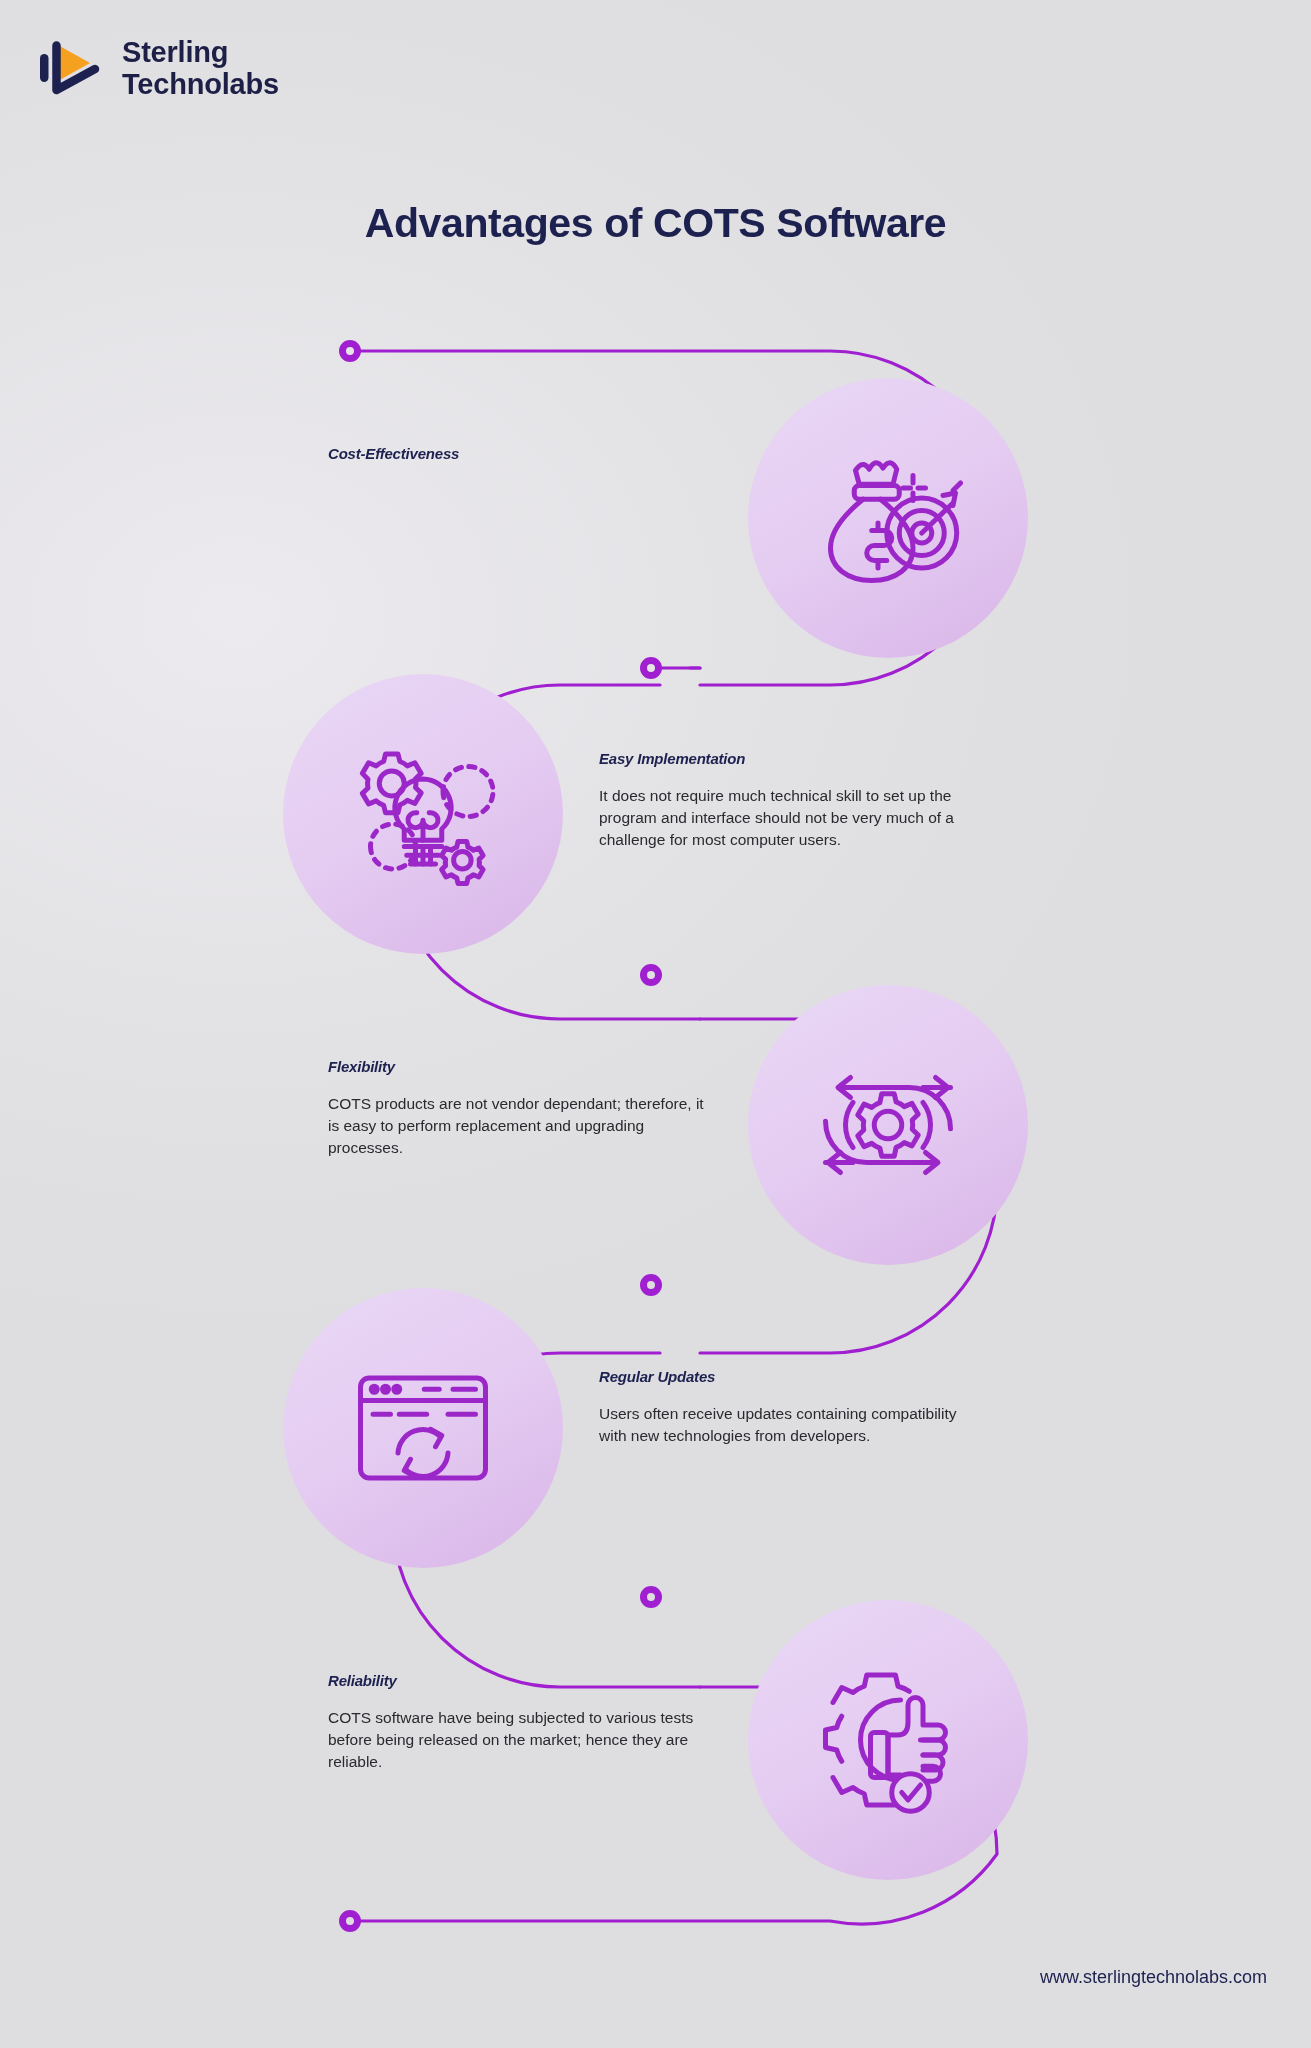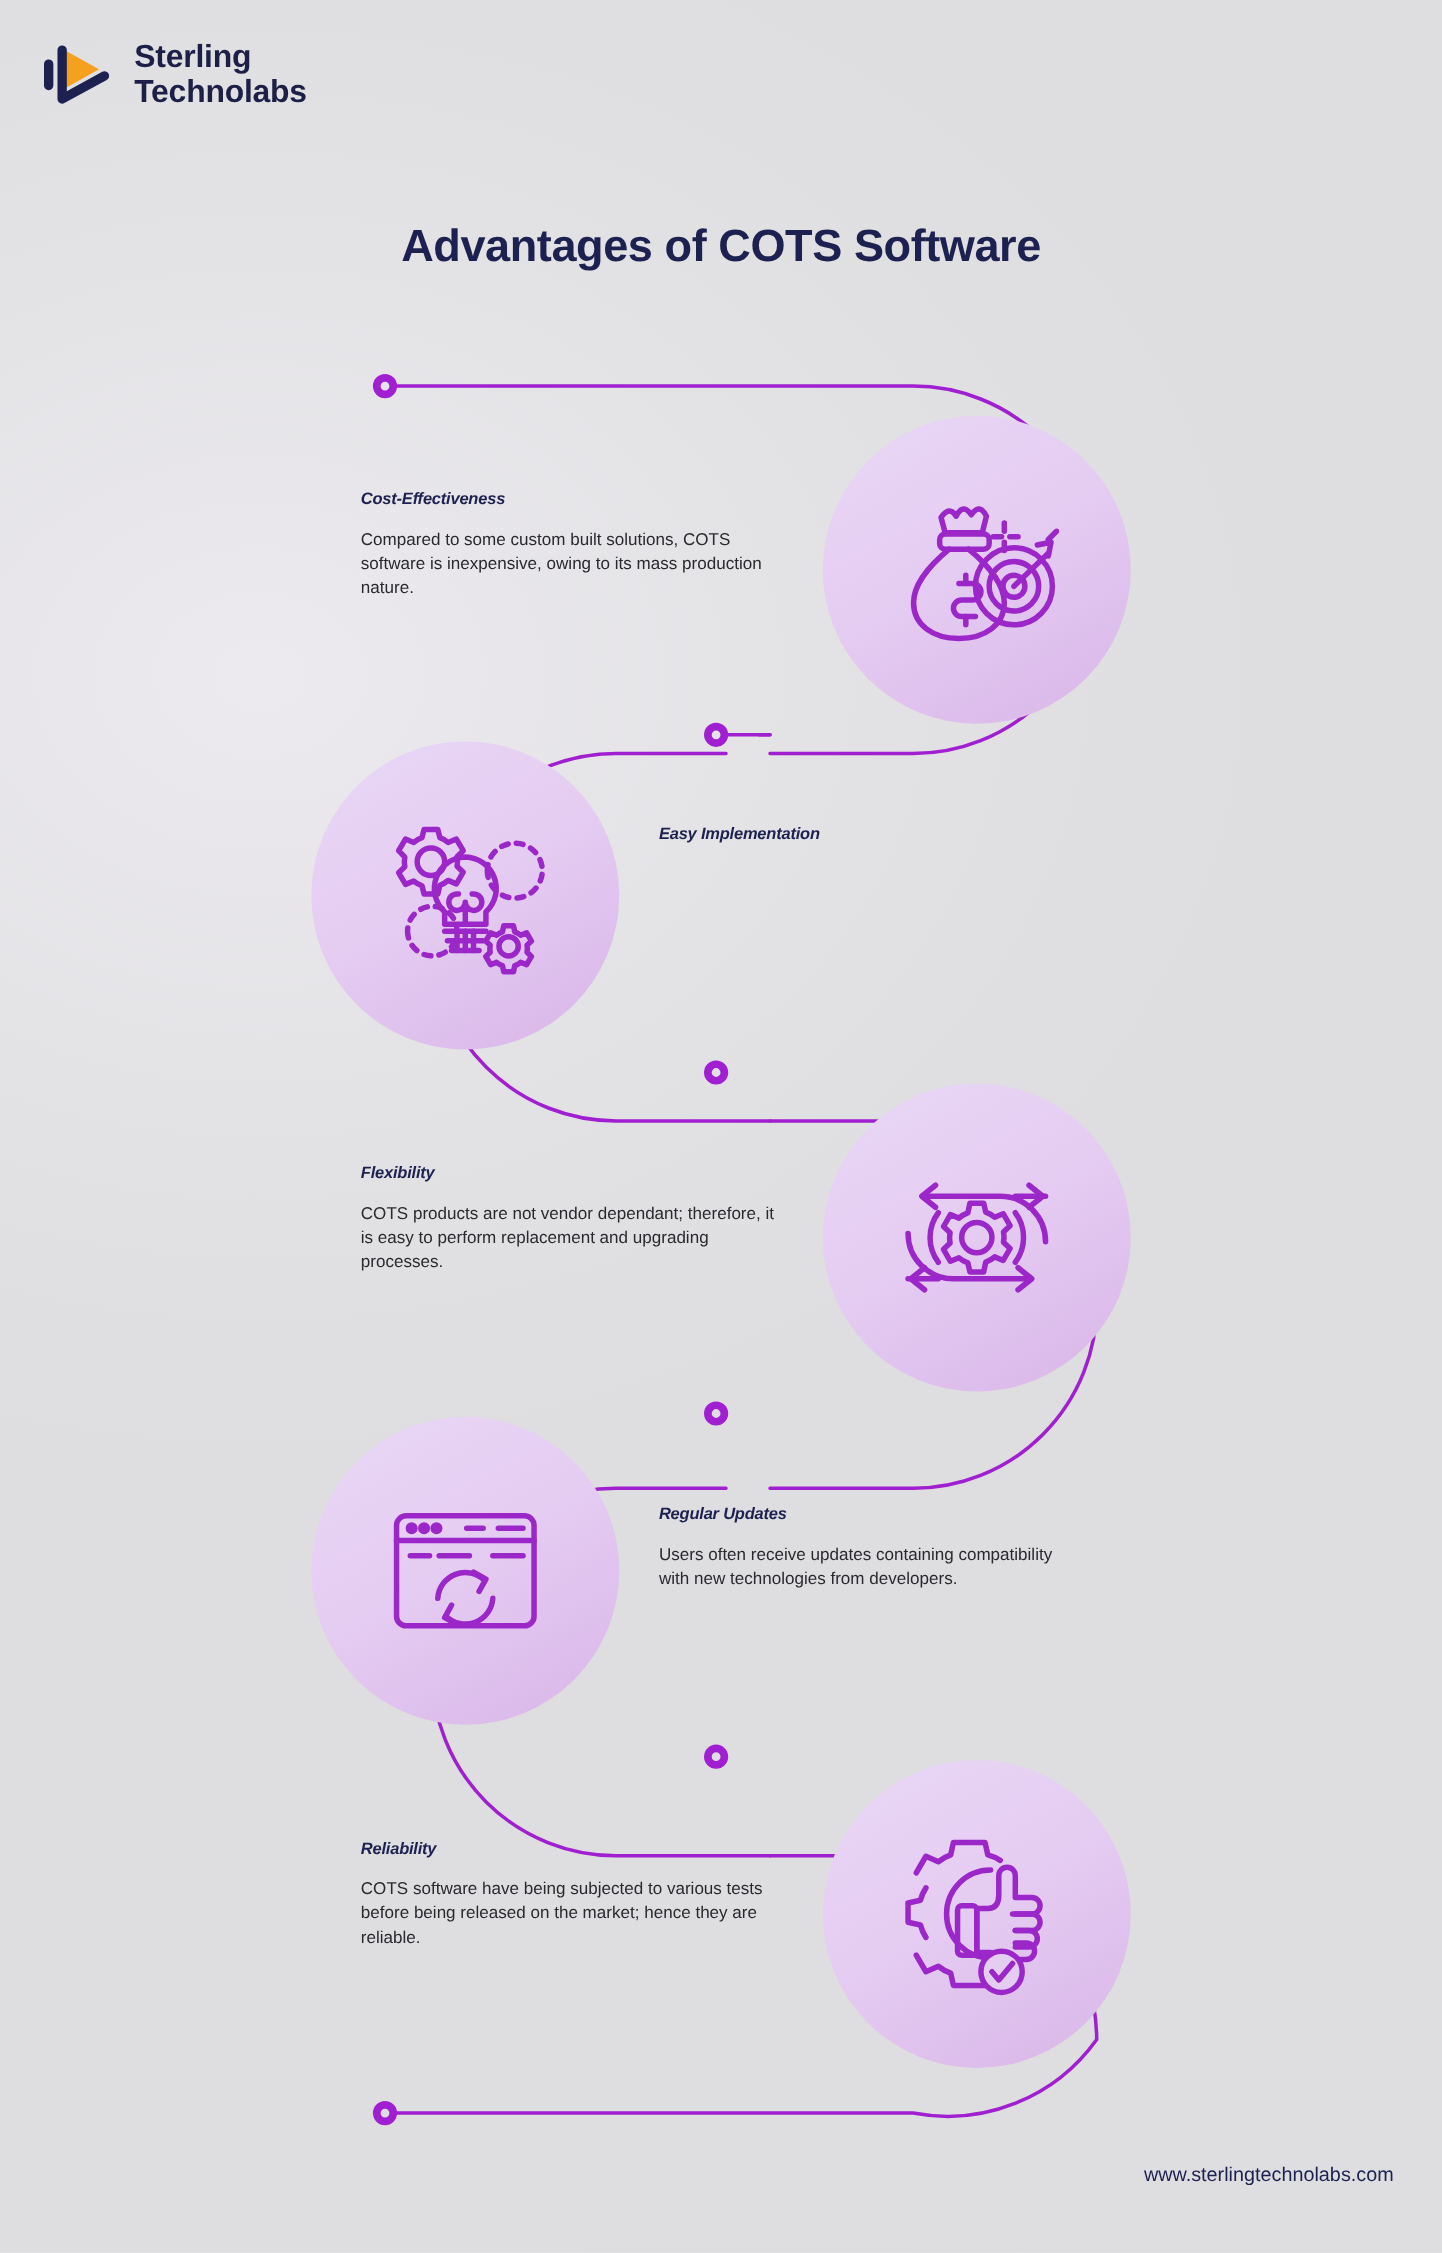--- a/index.html
+++ b/index.html
@@ -266,25 +266,25 @@
         <rect x="46" y="54" width="14" height="36" rx="3"></rect>
 
         <circle cx="78" cy="102" r="15" fill="#e3cdf0"></circle>
         <path d="M71 102 l5 6 l10 -12"></path>
       </g>
     </svg>
   </div>
 
   <div class="step-text text-1">
     <div class="step-title">Cost-Effectiveness</div>
-    <div class="step-body">Compared to some custom built solutions, COTS software is inexpensive, owing to its mass production nature.</div>
   </div>
 
   <div class="step-text text-2">
     <div class="step-title">Easy Implementation</div>
+    <div class="step-body">It does not require much technical skill to set up the program and interface should not be very much of a challenge for most computer users.</div>
   </div>
 
   <div class="step-text text-3">
     <div class="step-title">Flexibility</div>
     <div class="step-body">COTS products are not vendor dependant; therefore, it is easy to perform replacement and upgrading processes.</div>
   </div>
 
   <div class="step-text text-5">
     <div class="step-title">Reliability</div>
     <div class="step-body">COTS software have being subjected to various tests before being released on the market; hence they are reliable.</div>

